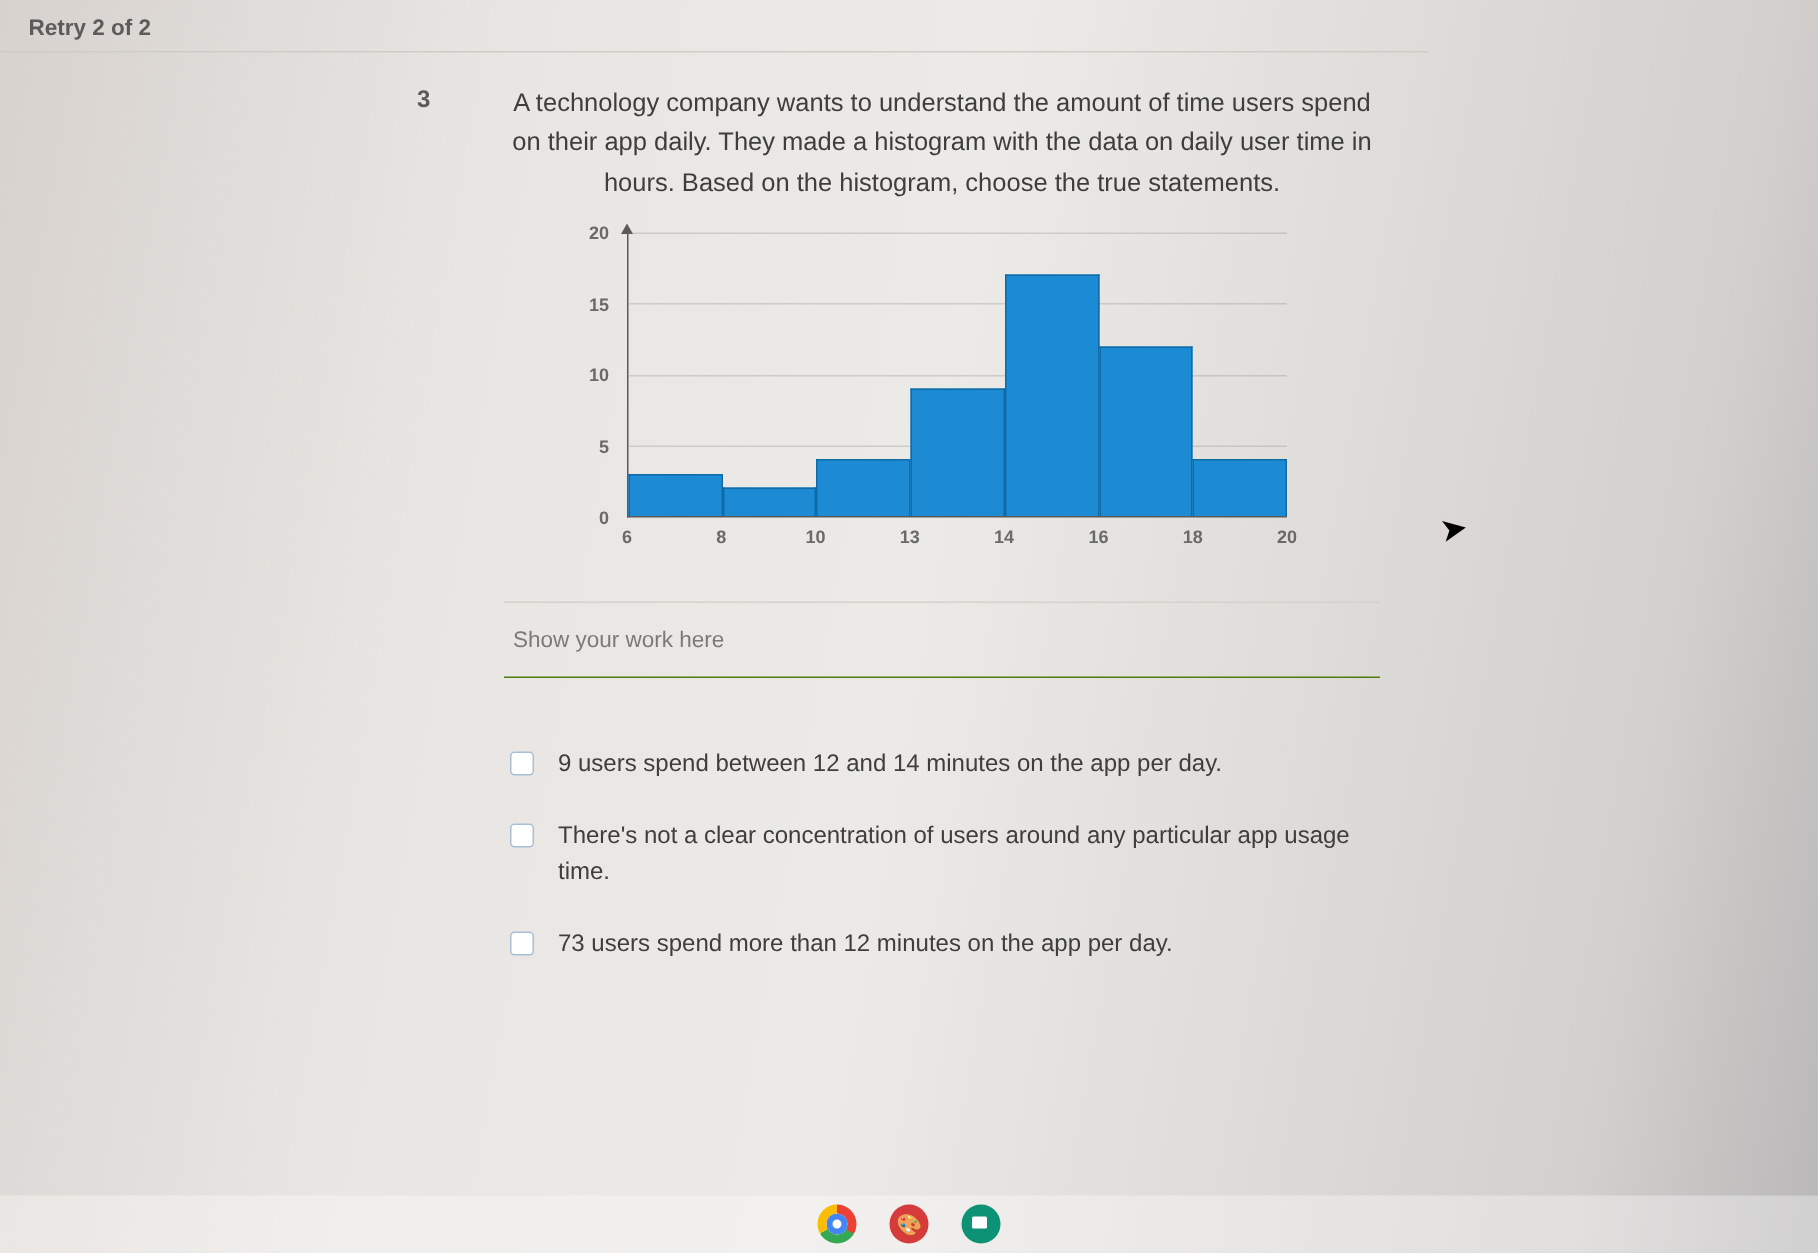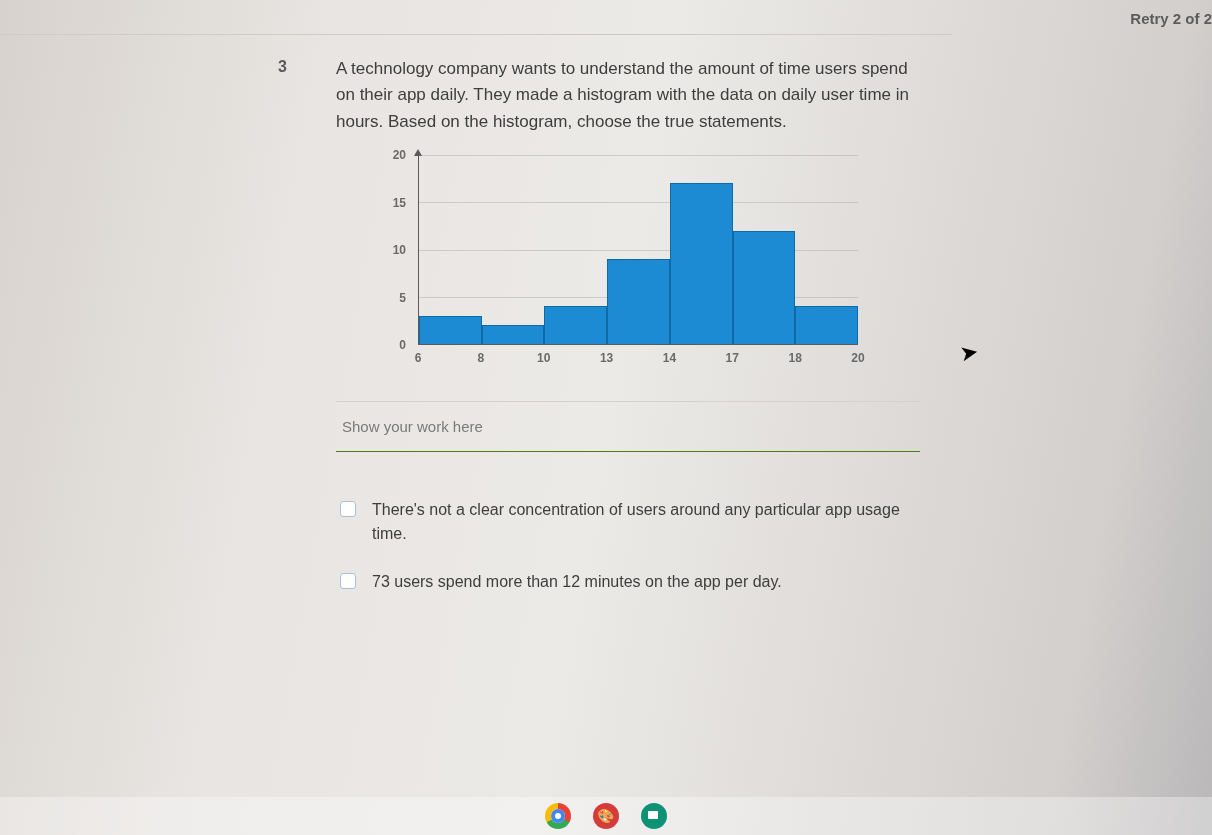--- a/index.html
+++ b/index.html
@@ -11,21 +11,21 @@
     overflow: hidden;
     color: #4a4a4a;
   }
   .page-wrap {
     position: relative;
     width: 1212px; height: 835px;
   }
   .retry-bar {
     position: absolute;
     top: 10px; left: 0; right: 0;
-    text-align: right;
+    text-align: left;
     font-size: 15px;
     font-weight: 600;
     color: #5c5c5c;
     margin-left: 19px;
   }
   .divider-top {
     position: absolute;
     top: 34px; left: 0; right: 260px;
     border-top: 1px solid #cfcbc7;
   }
@@ -42,20 +42,21 @@
     width: 620px;
     background: rgba(255,255,255,0.0);
     padding: 16px 18px 22px 18px;
   }
   .qtext {
     font-size: 17px;
     line-height: 1.55;
     color: #3e3e3e;
     font-weight: 500;
     margin-bottom: 20px;
+    text-align: center;
   }
   .chart-area {
     position: relative;
     margin: 18px 0 12px 50px;
     width: 500px;
     height: 220px;
   }
   .ylabels {
     position: absolute;
     left: -2px; top: 0; bottom: 30px;
@@ -212,31 +213,35 @@
             <div class="bar" style="height: 60%;"></div>
             <div class="bar" style="height: 20%;"></div>
           </div>
       </div>
       <div class="xlabels">
         <span class="xlabel" style="left:0%">6</span>
         <span class="xlabel" style="left:14.285%">8</span>
         <span class="xlabel" style="left:28.571%">10</span>
         <span class="xlabel" style="left:42.857%">13</span>
         <span class="xlabel" style="left:57.142%">14</span>
-        <span class="xlabel" style="left:71.428%">17</span>
+        <span class="xlabel" style="left:71.428%">16</span>
         <span class="xlabel" style="left:85.714%">18</span>
         <span class="xlabel" style="left:100%">20</span>
       </div>
     </div>
 
     <div class="work-row">
       <span>Show your work here</span>
     </div>
 
     <div class="options">
+      <div class="opt">
+        <span class="chk"></span>
+        <span>9 users spend between 12 and 14 minutes on the app per day.</span>
+      </div>
       <div class="opt">
         <span class="chk"></span>
         <span>There's not a clear concentration of users around any particular app usage time.</span>
       </div>
       <div class="opt">
         <span class="chk"></span>
         <span>73 users spend more than 12 minutes on the app per day.</span>
       </div>
     </div>
   </div>

